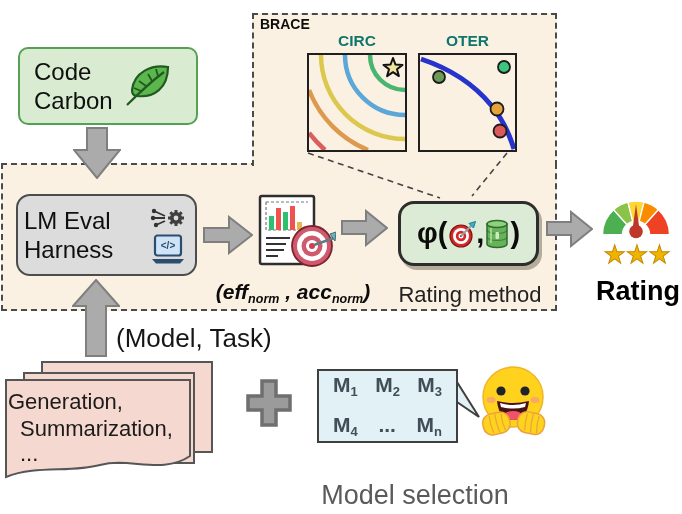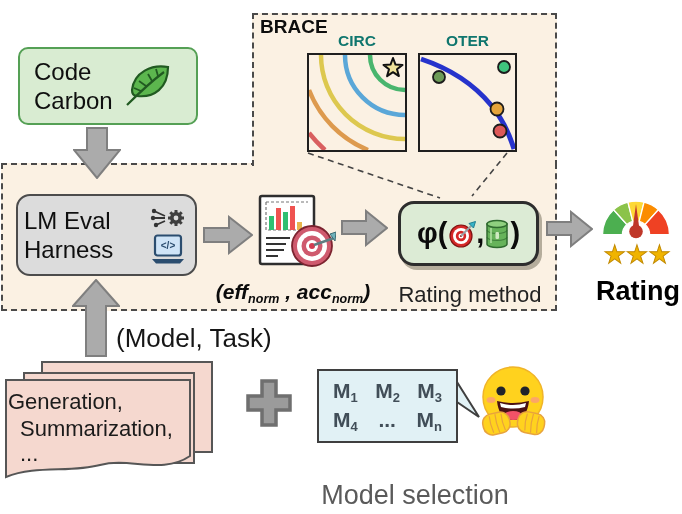--- a/index.html
+++ b/index.html
@@ -10,21 +10,21 @@
   .abs{position:absolute;}
   
   .mid-box{
     left:1px;top:163px;width:556px;height:148px;box-sizing:border-box;
     background:#fbf1e3;border:2px dashed #4a4a4a;
   }
   .brace-box{
     left:252px;top:13px;width:305px;height:153px;box-sizing:border-box;
     background:#fbf1e3;border:2px dashed #4a4a4a;border-bottom:none;
   }
-  .brace-title{left:260px;top:16px;font-size:19px;font-weight:bold;color:#0d0d0d;}
+  .brace-title{left:260px;top:16px;font-size:14px;font-weight:bold;color:#0d0d0d;}
   .plot-title{font-size:15.5px;font-weight:bold;color:#0f766e;text-align:center;}
   .plot-box{box-sizing:border-box;border:2px solid #1f1f1f;background:#fbf1e3;}
   
   .codecarbon{
     left:18px;top:47px;width:180px;height:78px;box-sizing:border-box;
     background:#d9ecd2;border:2px solid #55a055;border-radius:10px;
     display:flex;align-items:center;padding:0 24px 0 14px;
   }
   .lmbox{
     left:16px;top:194px;width:181px;height:82px;box-sizing:border-box;
@@ -45,21 +45,21 @@
   .metrics-label{font-size:21px;font-weight:bold;font-style:italic;color:#0b0b0b;text-align:center;}
   .metrics-label span{white-space:pre;}
   .subn{font-size:12.5px;vertical-align:-4px;}
   .modeltask{font-size:26px;color:#161616;}
   .stars{font-size:25px;color:#f0b400;text-align:center;letter-spacing:0px;-webkit-text-stroke:1px #c28a00;}
   .ratinglabel{font-size:27px;font-weight:bold;color:#000;text-align:center;}
   .doc-text{font-size:22px;color:#1b1b1b;line-height:27px;}
   .bubble{
     left:317px;top:369px;width:141px;height:74px;box-sizing:border-box;
     background:#e1f1f5;border:2px solid #3f3f3f;
-    display:flex;flex-direction:column;justify-content:center;gap:3px;padding:2px 14px;
+    display:flex;flex-direction:column;justify-content:space-between;gap:3px;padding:2px 14px;
   }
   .mrow{display:flex;gap:0;justify-content:space-between;font-size:21px;font-weight:bold;color:#414e58;}
   .msub{font-size:13px;vertical-align:-4px;font-weight:bold;}
 </style>
 </head>
 <body>
 
 <div class="canvas">
 
   <div class="abs mid-box"></div>

